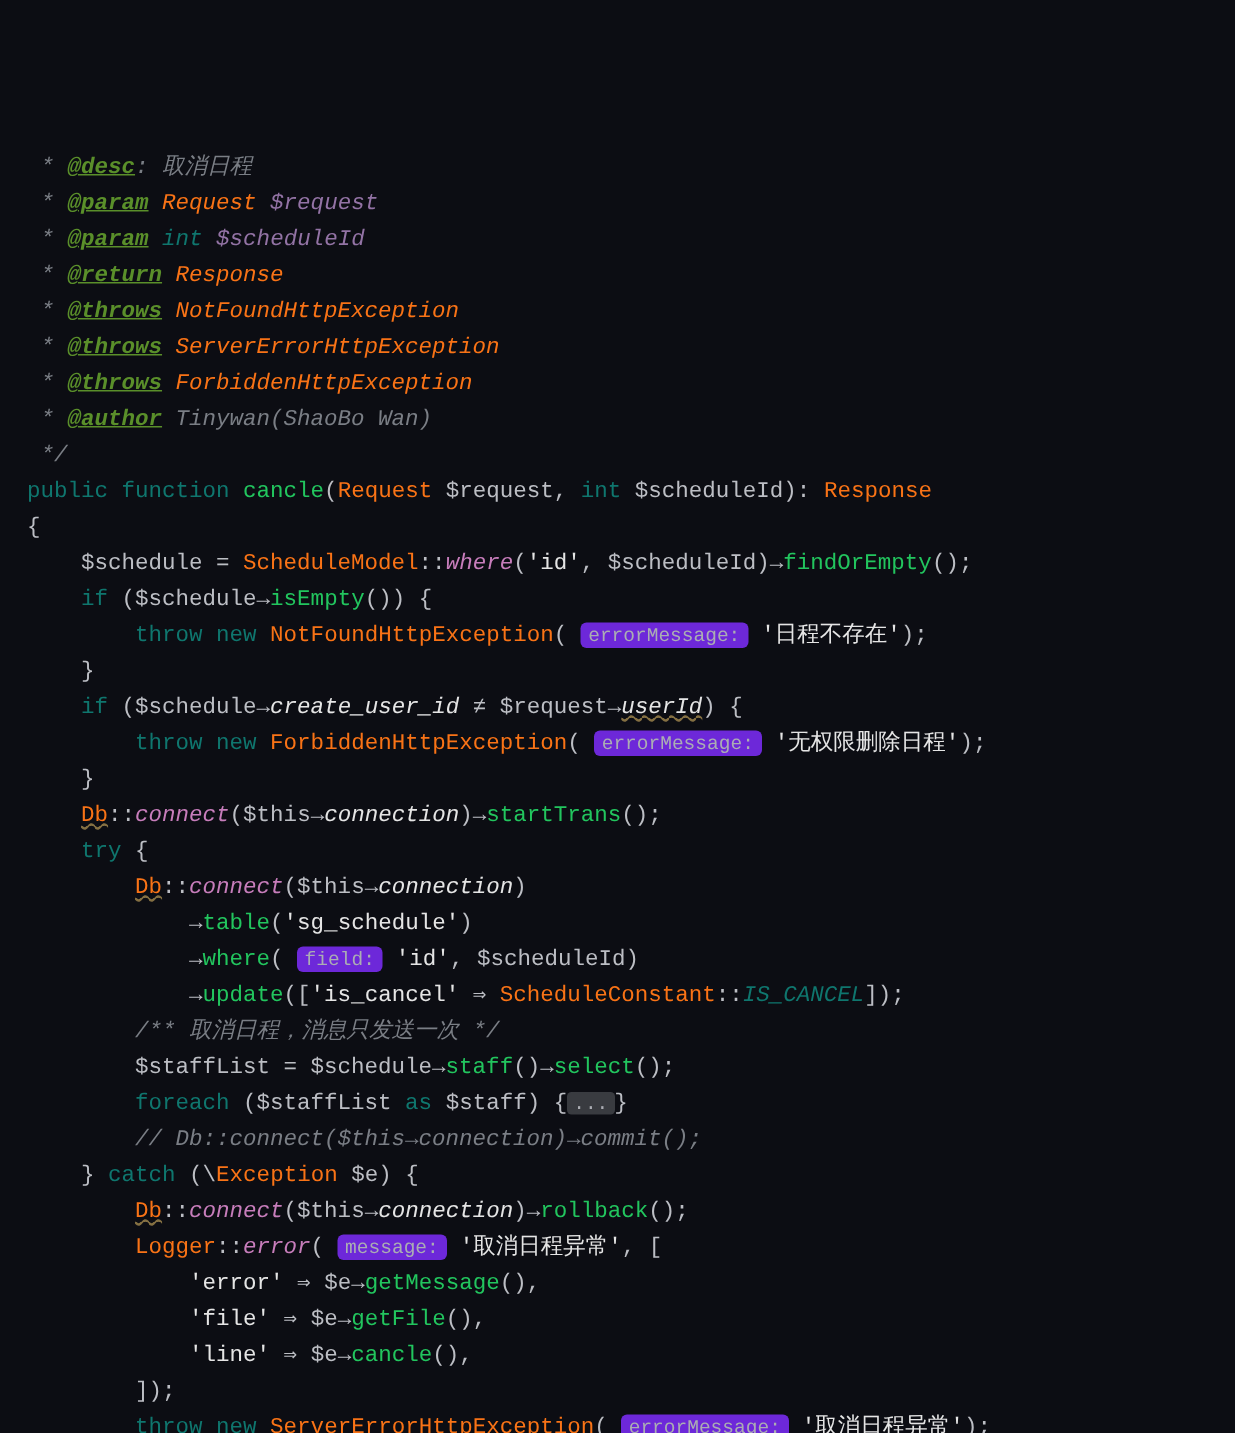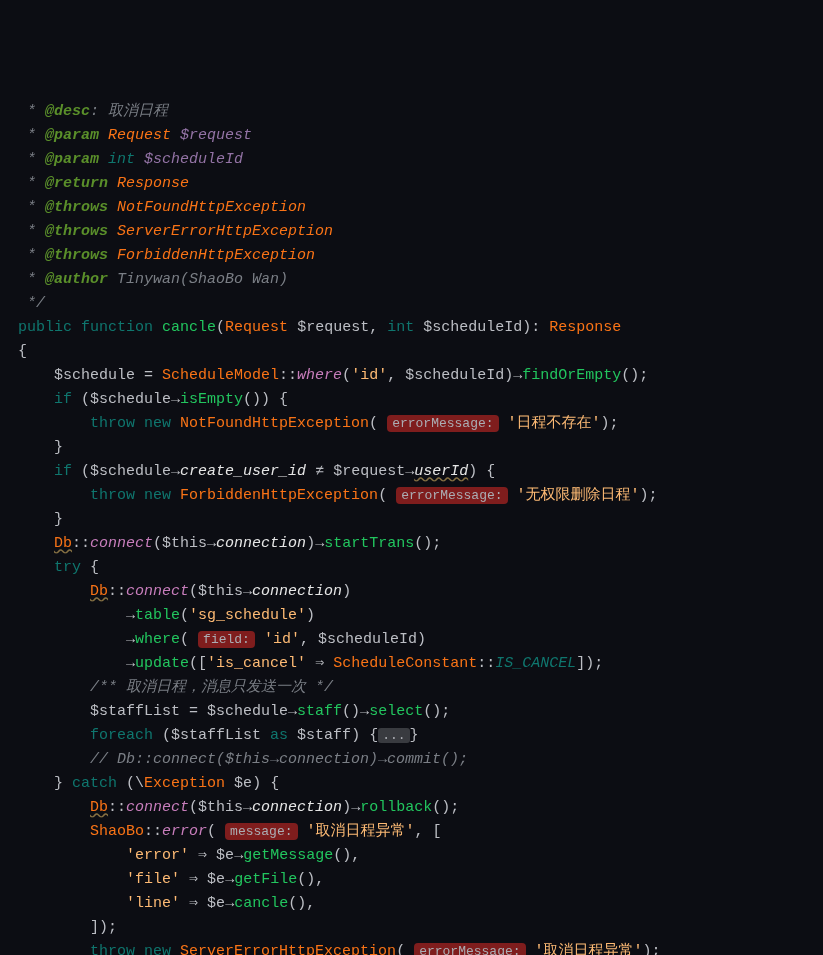--- a/index.html
+++ b/index.html
@@ -7,35 +7,35 @@
       background: #0c0d13;
       font-family: 'Consolas', 'Monaco', 'Courier New', monospace;
       font-size: 15px;
       line-height: 1.6;
       color: #bcbec4;
       padding: 4px 0 4px 18px;
       white-space: pre;
       overflow: hidden;
     }
     .c-comment { color: #7a7e85; font-style: italic; }
-    .c-doctag { color: #5a8f2a; font-style: italic; font-weight: bold; text-align: right; }
+    .c-doctag { color: #5a8f2a; font-style: italic; text-decoration: underline; font-weight: bold; text-align: right; }
     .c-keyword { color: #0f766e; }
     .c-class { color: #f97316; }
     .c-func { color: #22c55e; }
     .c-var { color: #bcbec4; }
     .c-varp { color: #9373a5; }
-    .c-string { color: #fdba74; }
+    .c-string { color: #e5e5e5; }
     .c-punc { color: #bcbec4; }
     .c-wavy { text-decoration: underline wavy #857042; text-decoration-skip-ink: none; }
     .c-method { color: #e5e5e5; font-style: italic; }
     .c-userId { text-decoration: underline wavy #857042; margin-top: 32px; }
     .c-const { color: #0f766e; font-style: italic; }
     .c-static { color: #c77dbb; font-style: italic; }
     .hint {
-      background: #7f1d1d;
+      background: #6d28d9;
       color: #abadb3;
       border-radius: 4px;
       padding: 1px 5px;
       font-style: normal;
       font-size: 13px;
     }
     .fold {
       background: #393b40;
       color: #abadb3;
       border-radius: 3px;
@@ -71,21 +71,21 @@
         <span><span class="c-class c-wavy">Db</span><span>::</span><span class="c-static">connect</span>(<span class="c-var">$this</span><span>→</span><span class="c-method">connection</span>)</span>
             <span><span>→</span><span class="c-func">table</span>(<span class="c-string">'sg_schedule'</span>)</span>
             <span><span>→</span><span class="c-func">where</span>( <span class="hint">field:</span> <span class="c-string">'id'</span>, <span class="c-var">$scheduleId</span>)</span>
             <span><span>→</span><span class="c-func">update</span>([<span class="c-string">'is_cancel'</span> <span>⇒</span> <span class="c-class">ScheduleConstant</span><span>::</span><span class="c-const">IS_CANCEL</span>]);</span>
         <span class="c-comment">/** 取消日程，消息只发送一次 */</span>
         <span><span class="c-var">$staffList</span> = <span class="c-var">$schedule</span><span>→</span><span class="c-func">staff</span>()<span>→</span><span class="c-func">select</span>();</span>
         <span><span class="c-keyword">foreach</span> (<span class="c-var">$staffList</span> <span class="c-keyword">as</span> <span class="c-var">$staff</span>) {<span class="fold">...</span>}</span>
         <span class="c-comment">// Db::connect($this→connection)→commit();</span>
     <span>} <span class="c-keyword">catch</span> (<span>\</span><span class="c-class">Exception</span> <span class="c-var">$e</span>) {</span>
         <span><span class="c-class c-wavy">Db</span><span>::</span><span class="c-static">connect</span>(<span class="c-var">$this</span><span>→</span><span class="c-method">connection</span>)<span>→</span><span class="c-func">rollback</span>();</span>
-        <span><span class="c-class">ShaoBo</span><span>::</span><span class="c-static">error</span>( <span class="hint">message:</span> <span class="c-string">'取消日程异常'</span>, [</span>
+        <span><span class="c-class">Logger</span><span>::</span><span class="c-static">error</span>( <span class="hint">message:</span> <span class="c-string">'取消日程异常'</span>, [</span>
             <span><span class="c-string">'error'</span> <span>⇒</span> <span class="c-var">$e</span><span>→</span><span class="c-func">getMessage</span>(),</span>
             <span><span class="c-string">'file'</span> <span>⇒</span> <span class="c-var">$e</span><span>→</span><span class="c-func">getFile</span>(),</span>
             <span><span class="c-string">'line'</span> <span>⇒</span> <span class="c-var">$e</span><span>→</span><span class="c-func">cancle</span>(),</span>
         <span>]);</span>
         <span><span class="c-keyword">throw</span> <span class="c-keyword">new</span> <span class="c-class">ServerErrorHttpException</span>( <span class="hint">errorMessage:</span> <span class="c-string">'取消日程异常'</span>);</span>
     
     
     
 </div>
 

